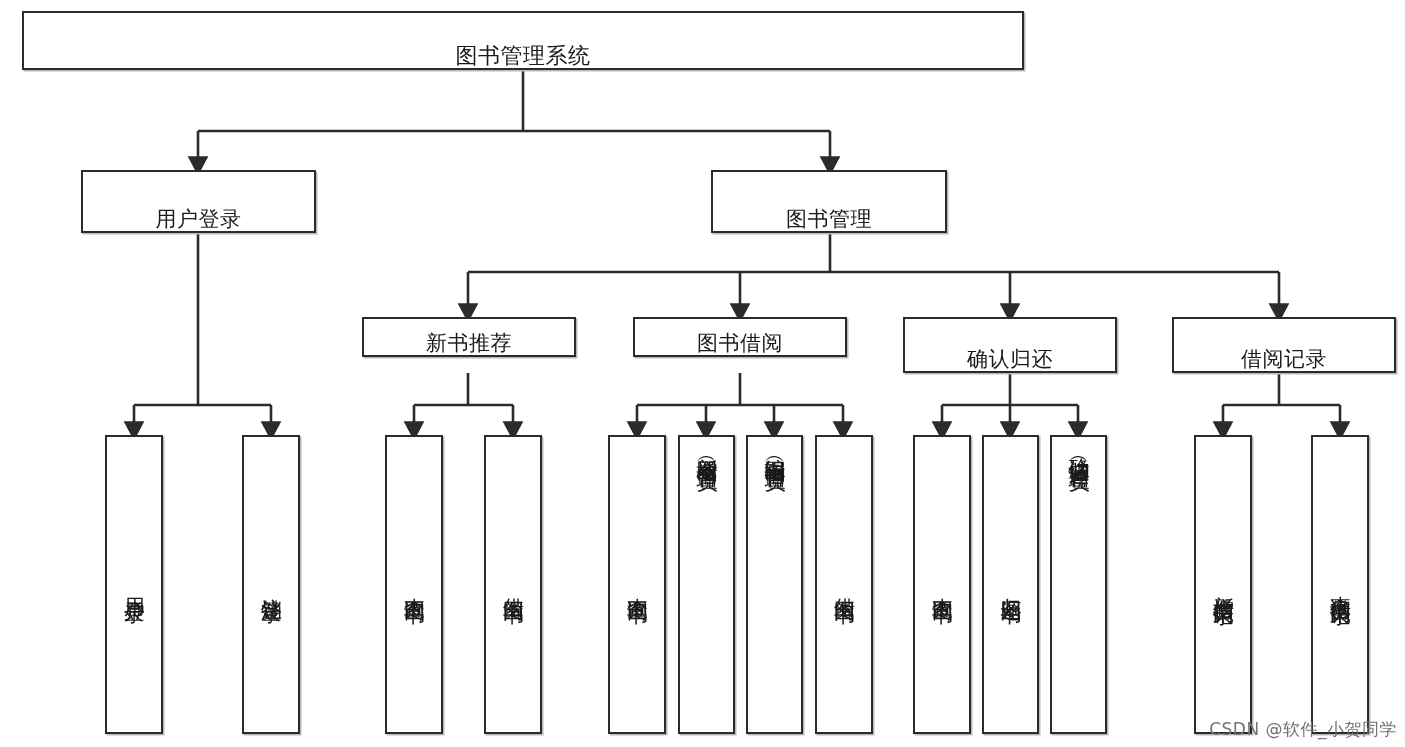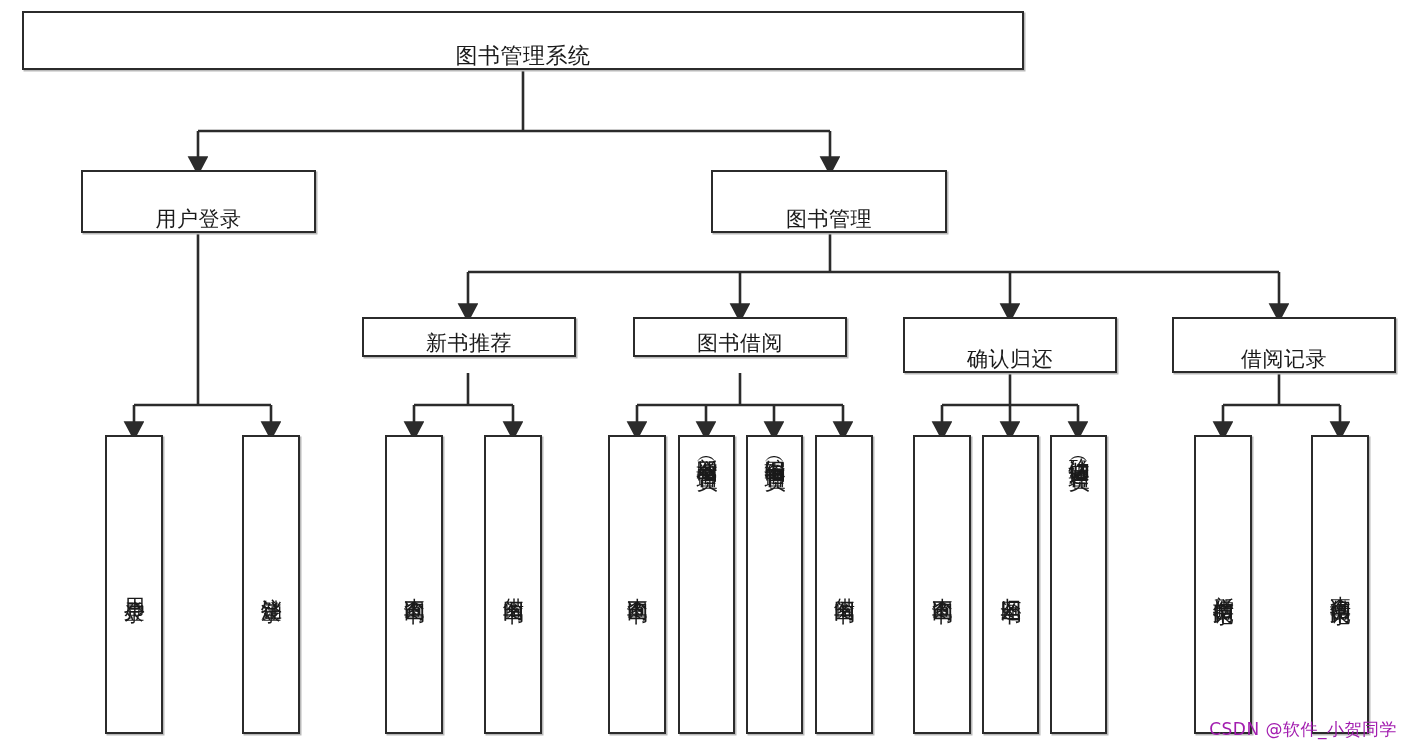--- a/index.html
+++ b/index.html
@@ -63,21 +63,21 @@
   }
   .node.vert.centered {
     align-items: center;
     padding-top: 0;
   }
   .watermark {
     position: absolute;
     right: 8px;
     bottom: 6px;
     font-size: 17px;
-    color: #a21caf;
+    color: #737373;
     white-space: nowrap;
     letter-spacing: 0.5px;
   }
 </style>
 </head>
 <body>
 
 <div id="canvas">
 
   <svg id="wires" viewBox="0 0 1405 747" xmlns="http://www.w3.org/2000/svg">

